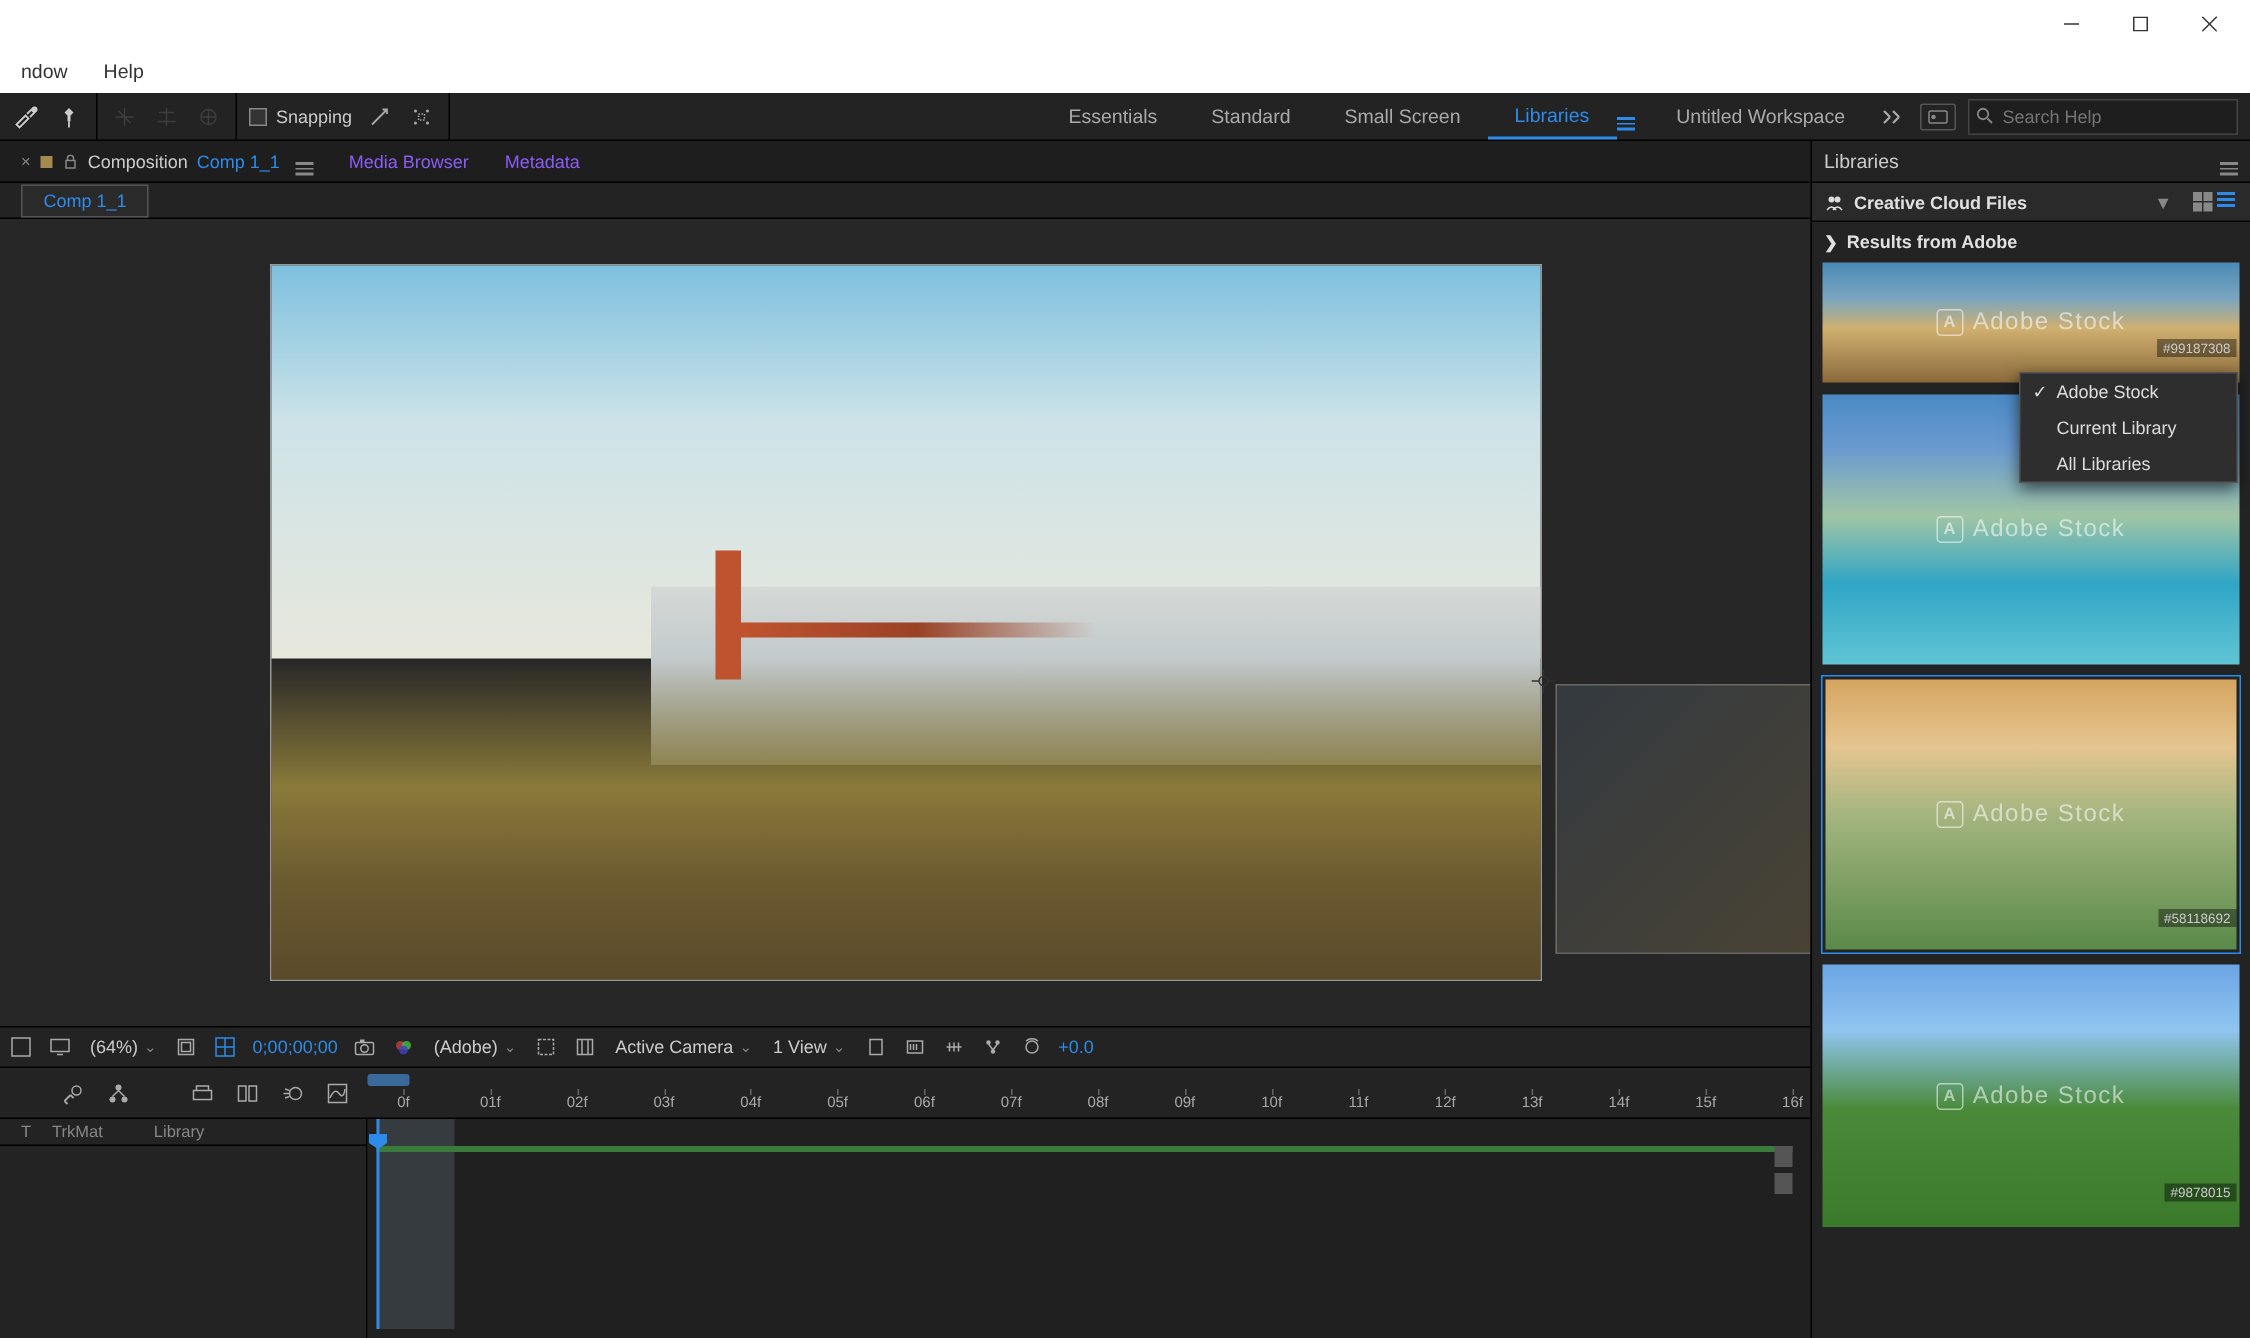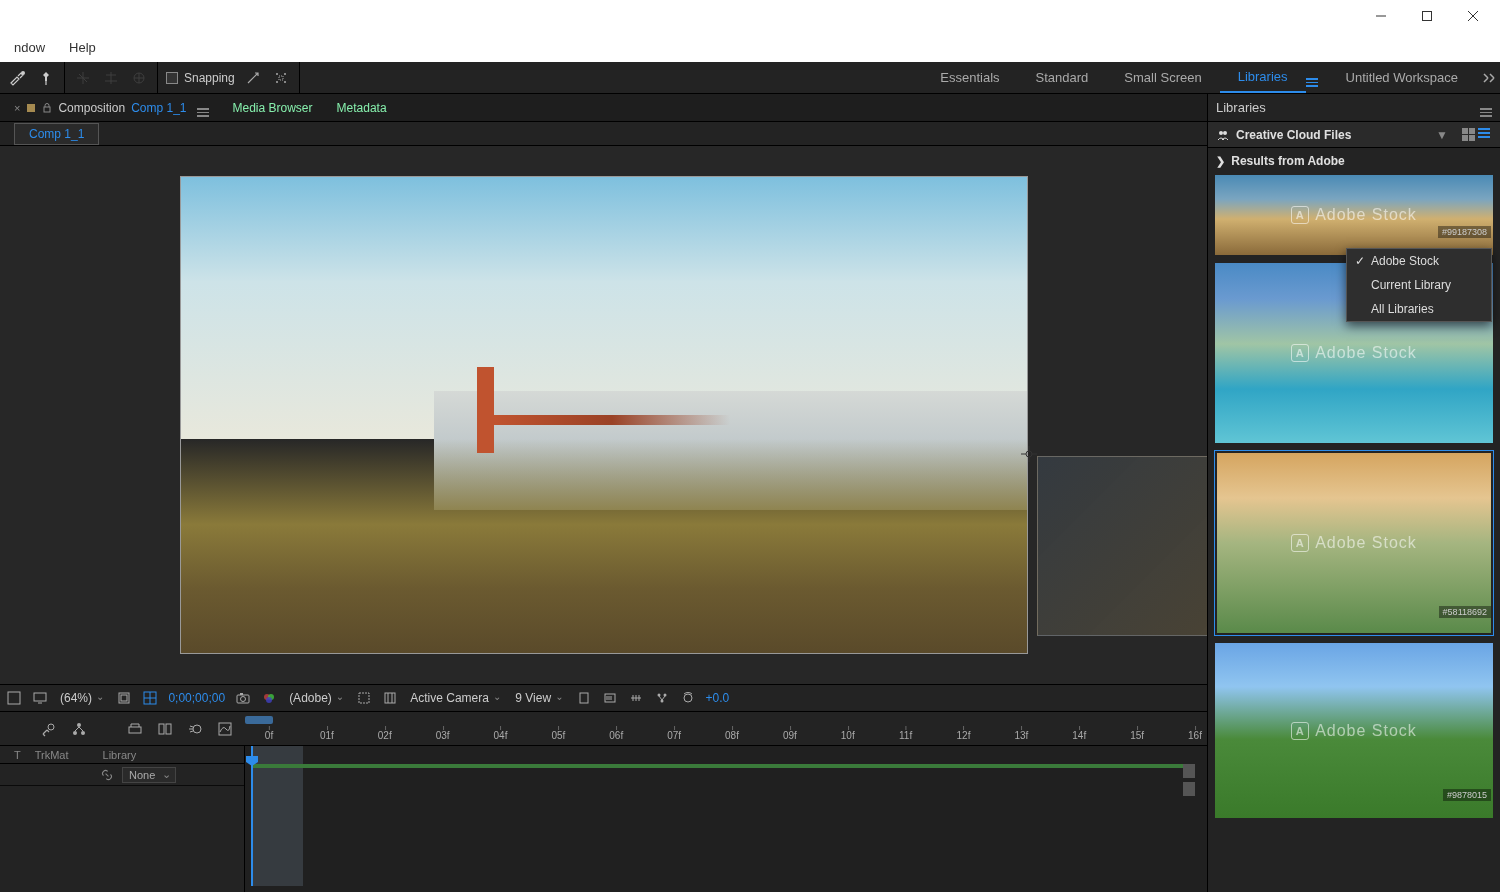--- a/index.html
+++ b/index.html
@@ -35,21 +35,21 @@
   .toolrow .search-wrap { position: relative; }
   .toolrow .search-wrap .mag { position: absolute; left: 5px; top: 5px; color: #888; }
   .toolrow .sync-icon { width:24px; height:18px; border:1px solid #555; border-radius:2px; display:flex; align-items:center; justify-content:center; }
   
   
   .main { display: flex; flex: 1; min-height: 0; }
   .center-col { flex: 1; display: flex; flex-direction: column; min-width: 0; }
   
   
   .panel-tabs { height: 28px; background: #1e1e1e; display: flex; align-items: center; padding-left: 4px; gap: 4px; border-bottom: 1px solid #000; font-size: 12px; }
-  .panel-tabs .ptab { padding: 4px 10px; color: #86efac; display:flex; align-items:center; gap:6px; }
+  .panel-tabs .ptab { padding: 4px 10px; color: #8b5cf6; display:flex; align-items:center; gap:6px; }
   .panel-tabs .ptab.active { color: #ccc; }
   .panel-tabs .ptab .highlight { color: #2d8ceb; }
   .panel-tabs .ptab .close { color:#888; font-size:11px; }
   .panel-tabs .ptab .lock { width:10px; height:10px; display:inline-flex; }
   .panel-tabs .hamburger { margin-left:4px; color:#888; }
   
   
   .comp-tabs { height: 24px; background: #232323; display: flex; align-items: center; padding-left: 14px; border-bottom: 1px solid #000; }
   .comp-tabs .ctab { padding: 3px 14px; color: #2d8ceb; background: #2a2a2a; border: 1px solid #555; font-size: 12px; }
   
@@ -62,21 +62,21 @@
   .comp-canvas .land { position:absolute; bottom:0; left:0; right:0; height:45%; background: linear-gradient(to top, #5a4a2a 0%, #6b5a30 30%, #8a7a3a 60%, transparent 100%); }
   .comp-canvas .bridge { position:absolute; top:40%; left:35%; width:2%; height:18%; background:#c0532f; }
   .comp-canvas .bridge2 { position:absolute; top:50%; left:37%; width:28%; height:2%; background:linear-gradient(to right,#c0532f,#9a4226,transparent); }
   .drag-overlay { position:absolute; right:-110px; top:310px; width:280px; height:180px; background: linear-gradient(135deg, rgba(60,70,80,0.6), rgba(120,100,60,0.5)); border:1px solid rgba(200,200,200,0.3); }
   .drag-anchor { position:absolute; right:170px; top:300px; width:16px; height:16px; }
   .drag-anchor svg { width:16px; height:16px; }
   
   
   .viewer-controls { height: 28px; background: #232323; display: flex; align-items: center; padding: 0 6px; gap: 10px; border-top:1px solid #000; border-bottom:1px solid #000; font-size:12px; color:#ccc; }
   .viewer-controls .vc-item { display:flex; align-items:center; gap:4px; }
-  .viewer-controls .dropdown { display:flex; align-items:flex-start; gap:4px; padding:0 2px; }
+  .viewer-controls .dropdown { display:flex; align-items:center; gap:4px; padding:0 2px; }
   .viewer-controls .dropdown::after { content:"⌄"; color:#888; font-size:10px; }
   .viewer-controls .exposure { color:#2d8ceb; }
   .viewer-controls .icon { width:16px; height:16px; display:flex; align-items:center; justify-content:center; color:#aaa; }
   
   
   .timeline { height: 180px; background: #1e1e1e; display:flex; flex-direction:column; }
   .timeline-toolbar { height: 34px; background:#232323; display:flex; align-items:center; padding: 0 8px 0 40px; gap:12px; border-bottom:1px solid #000; position:relative; }
   .timeline-toolbar .tl-icon { width:18px; height:18px; display:flex; align-items:center; justify-content:center; color:#aaa; }
   .timeline-ruler-wrap { flex:1; display:flex; }
   .timeline-left { width:245px; background:#232323; border-right:1px solid #000; }
@@ -241,20 +241,37 @@
             <span></span>
           </span>
       </div>
       <div class="ws-tab">Untitled Workspace</div>
       <div class="ws-icon">
         <svg width="14" height="10" viewBox="0 0 14 10">
             <path d="M1 5 L5 1 M1 5 L5 9 M7 5 L11 1 M7 5 L11 9" stroke="#aaa" stroke-width="1.5" fill="none" transform="scale(-1,1) translate(-14,0)"></path>
           </svg>
       </div>
     </div>
+    <div class="right-tools">
+      <div class="sync-icon">
+        <svg width="14" height="10" viewBox="0 0 14 10">
+            <rect x="1" y="1" width="12" height="8" rx="1" fill="none" stroke="#888"></rect>
+            <circle cx="4" cy="5" r="1.5" fill="#888"></circle>
+          </svg>
+      </div>
+      <div class="search-wrap search-help">
+        <span class="mag">
+          <svg width="12" height="12" viewBox="0 0 12 12">
+              <circle cx="5" cy="5" r="3.5" stroke="#888" fill="none" stroke-width="1.2"></circle>
+              <line x1="8" y1="8" x2="11" y2="11" stroke="#888" stroke-width="1.2"></line>
+            </svg>
+        </span>
+        <input type="text" placeholder="Search Help" style="">
+      </div>
+    </div>
   </div>
 
   <div class="main">
     <div class="center-col">
 
       <div class="panel-tabs">
         <div class="ptab active">
           <span class="close">×</span>
           <svg width="10" height="10" viewBox="0 0 10 10">
               <rect x="1" y="1" width="8" height="8" fill="#a58a50"></rect>
@@ -360,21 +377,21 @@
             <svg width="14" height="14" viewBox="0 0 14 14">
               <rect x="2" y="2" width="10" height="10" stroke="#aaa" fill="none"></rect>
               <line x1="5" y1="2" x2="5" y2="12" stroke="#aaa"></line>
               <line x1="9" y1="2" x2="9" y2="12" stroke="#aaa"></line>
             </svg>
           </div>
         <div class="vc-item dropdown">
             <span>Active Camera</span>
           </div>
         <div class="vc-item dropdown">
-            <span>9 View</span>
+            <span>1 View</span>
           </div>
         <div class="icon">
             <svg width="14" height="14" viewBox="0 0 14 14">
               <rect x="3" y="2" width="8" height="10" stroke="#aaa" fill="none"></rect>
             </svg>
           </div>
         <div class="icon">
             <svg width="14" height="14" viewBox="0 0 14 14">
               <rect x="2" y="3" width="10" height="8" stroke="#aaa" fill="none"></rect>
               <path d="M4 5 L4 9 M6 5 L6 9 M8 5 L8 9" stroke="#aaa"></path>
@@ -443,28 +460,20 @@
                 <path d="M3 11 Q6 4 9 8 T13 5" stroke="#aaa" fill="none"></path>
               </svg>
             </div>
         </div>
         <div class="timeline-ruler-wrap">
           <div class="timeline-left">
             <div class="tl-header">
               <span>T</span>
               <span>TrkMat</span>
               <span style="margin-left:20px">Library</span>
-            </div>
-            <div class="tl-layer">
-              <span style="color:#888">
-                <svg width="14" height="14" viewBox="0 0 14 14">
-                    <path d="M5 4 A3 3 0 0 0 5 10 M9 4 A3 3 0 0 1 9 10 M5 7 L9 7" stroke="#888" fill="none" transform="rotate(45 7 7)"></path>
-                  </svg>
-              </span>
-              <div class="parent-sel"><span>None</span></div>
             </div>
           </div>
           <div class="timeline-right">
             <div class="tl-ruler">
               <div class="tl-ruler-inner" id="ruler-ticks">
                   <div class="tl-tick" style="left: 0%;">0f</div>
                   <div class="tl-tick" style="left: 6.25%;">01f</div>
                   <div class="tl-tick" style="left: 12.5%;">02f</div>
                   <div class="tl-tick" style="left: 18.75%;">03f</div>
                   <div class="tl-tick" style="left: 25%;">04f</div>

